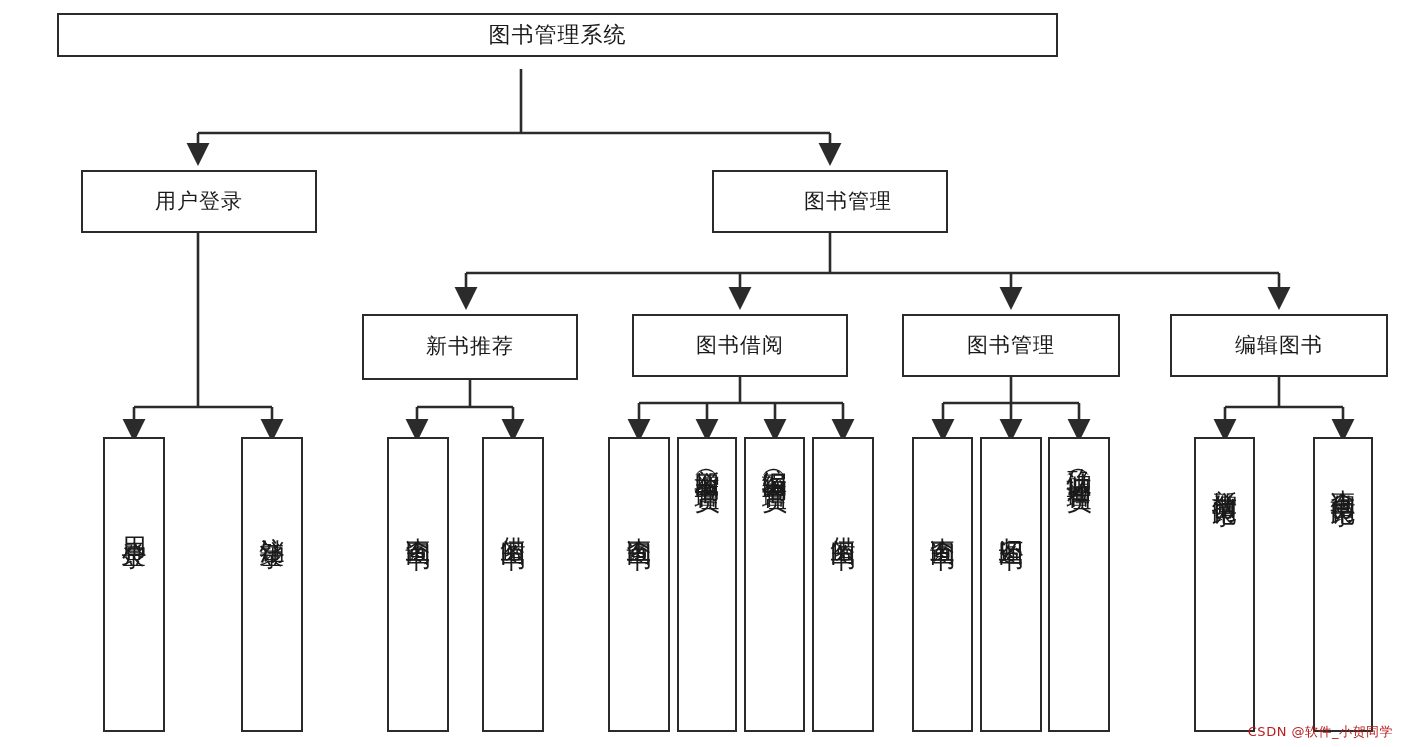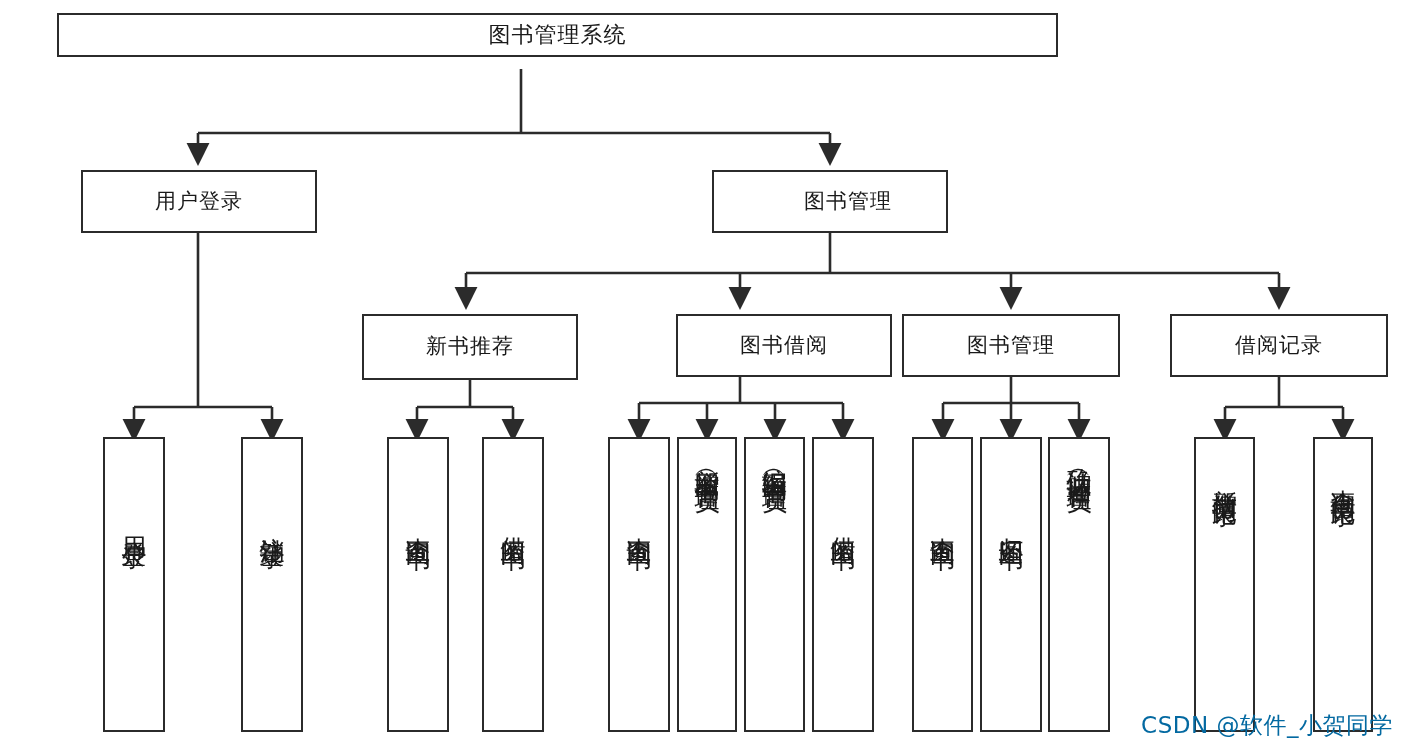--- a/index.html
+++ b/index.html
@@ -66,22 +66,22 @@
   .node.vert.tall .label {
     padding-top: 2px;
   }
   .node.vert.nearly .label {
     padding-top: 22px;
   }
   #watermark {
     position: absolute;
     right: 12px;
     bottom: 6px;
-    font-size: 23px;
-    color: #0369a1;
+    font-size: 13px;
+    color: #b91c1c;
     letter-spacing: 0.5px;
     z-index: 5;
     white-space: nowrap;
   }
 </style>
 </head>
 <body>
 
 <div id="canvas">
 
@@ -142,28 +142,28 @@
   <div class="node horiz" style="left:81px; top:170px; width:236px; height:63px;">
     <span class="label">用户登录</span>
   </div>
   <div class="node horiz" style="left:712px; top:170px; width:236px; height:63px;padding-left:36px;">
     <span class="label">图书管理</span>
   </div>
 
   <div class="node horiz" style="left:362px; top:314px; width:216px; height:66px;">
     <span class="label">新书推荐</span>
   </div>
-  <div class="node horiz" style="left:632px; top:314px; width:216px; height:63px;margin-left:44px;">
+  <div class="node horiz" style="left:632px; top:314px; width:216px; height:63px;">
     <span class="label">图书借阅</span>
   </div>
   <div class="node horiz" style="left:902px; top:314px; width:218px; height:63px;">
     <span class="label">图书管理</span>
   </div>
   <div class="node horiz" style="left:1170px; top:314px; width:218px; height:63px;">
-    <span class="label">借阅记录</span>
+    <span class="label">编辑图书</span>
   </div>
 
   <div class="node vert mid2" style="left:103px; top:437px; width:62px; height:295px;">
     <span class="label">用户登录</span>
   </div>
   <div class="node vert mid2" style="left:241px; top:437px; width:62px; height:295px;">
     <span class="label">注销登录</span>
   </div>
 
   <div class="node vert mid2" style="left:387px; top:437px; width:62px; height:295px;">

